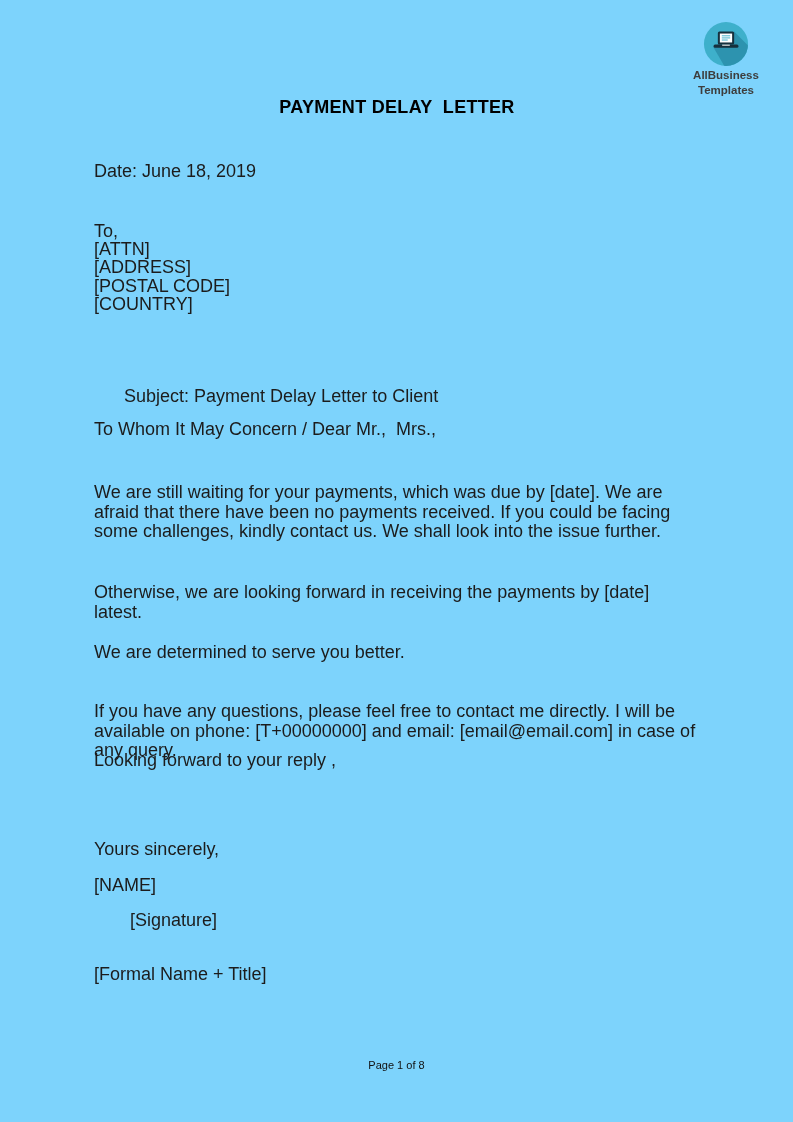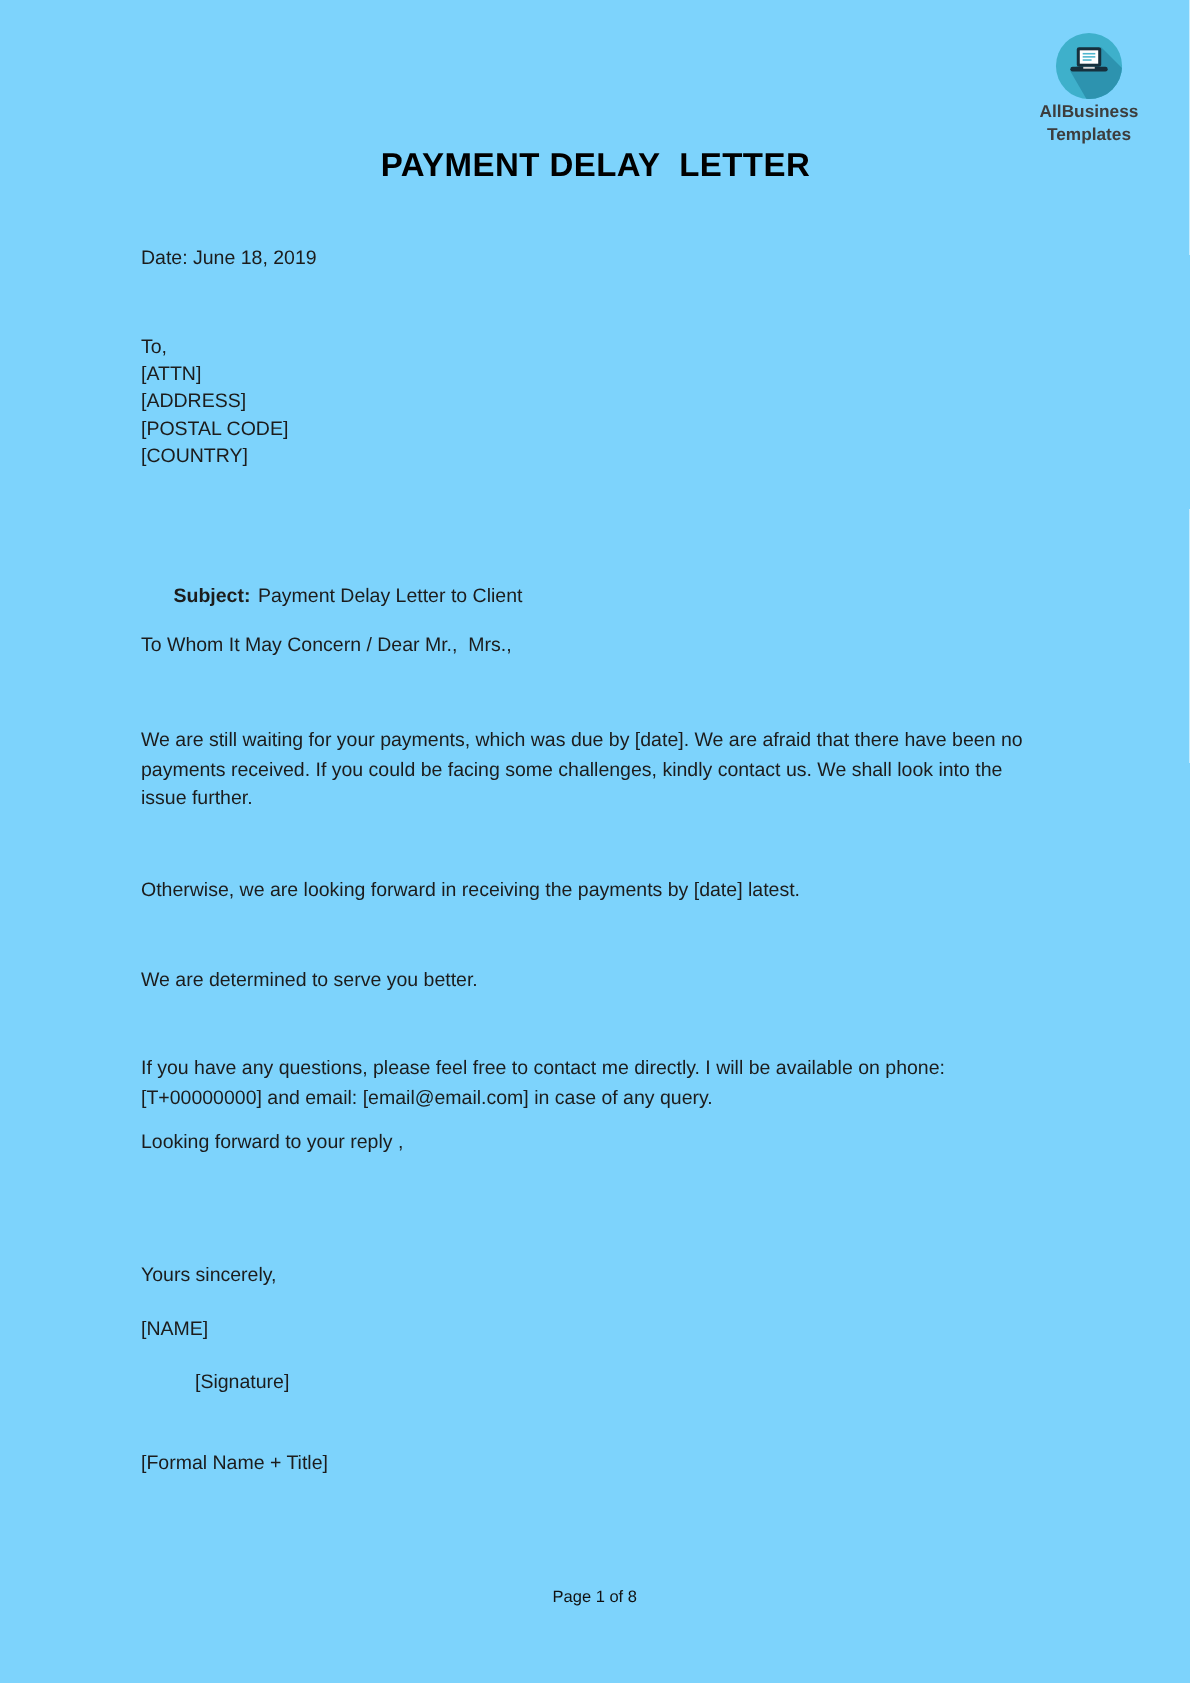--- a/index.html
+++ b/index.html
@@ -7,21 +7,21 @@
   .page {
     position: relative;
     width: 793px;
     height: 1122px;
     margin: 0 auto;
     background: #7dd3fc;
     font-family: "Liberation Sans", sans-serif;
     color: #1c1c1c;
     overflow: hidden;
   }
-  .txt { font-size: 13px; line-height: 19.5px; white-space: pre-wrap; }
+  .txt { font-size: 18px; line-height: 19.5px; white-space: pre-wrap; }
 
   
   .logo-block {
     position: absolute;
     top: 21px;
     left: 687px;
     width: 78px;
     text-align: center;
   }
   .logo-mark { width: 46px; height: 46px; display: block; margin: 0 auto; }
@@ -33,29 +33,29 @@
     line-height: 12.5px;
     white-space: pre-wrap;
   }
 
   
   .content { position: absolute; left: 94px; top: 0; width: 606px; }
 
   .doc-title {
     position: absolute; top: 97px; left: 0; width: 606px;
     text-align: center;
-    font-size: 22px; font-weight: bold; color: #000000;
+    font-size: 18px; font-weight: bold; color: #000000;
     letter-spacing: 0.3px;
     white-space: pre-wrap;
   }
   .date-line    { position: absolute; top: 162px; left: 0; }
   .recipient    { position: absolute; top: 222px; left: 0; }
   .recipient .txt { line-height: 18.2px; }
   .subject-line { position: absolute; top: 367px; left: 0; }
-  .subject-label { font-weight: bold; }
+  .subject-label { font-weight: normal; }
   .subject-text  { margin-left: 5px; }
   .salutation   { position: absolute; top: 420px; left: 0; }
   .para-1 { position: absolute; top: 483px; left: 0; width: 606px; }
   .para-2 { position: absolute; top: 583px; left: 0; width: 606px; }
   .para-3 { position: absolute; top: 643px; left: 0; width: 606px; }
   .para-4 { position: absolute; top: 702px; left: 0; width: 606px; }
   .para-5 { position: absolute; top: 751px; left: 0; width: 606px; }
   .valediction { position: absolute; top: 840px; left: 0; }
   .sig-name    { position: absolute; top: 876px; left: 0; }
   .sig-mark    { position: absolute; top: 911px; left: 0; margin-left: 36px; }

